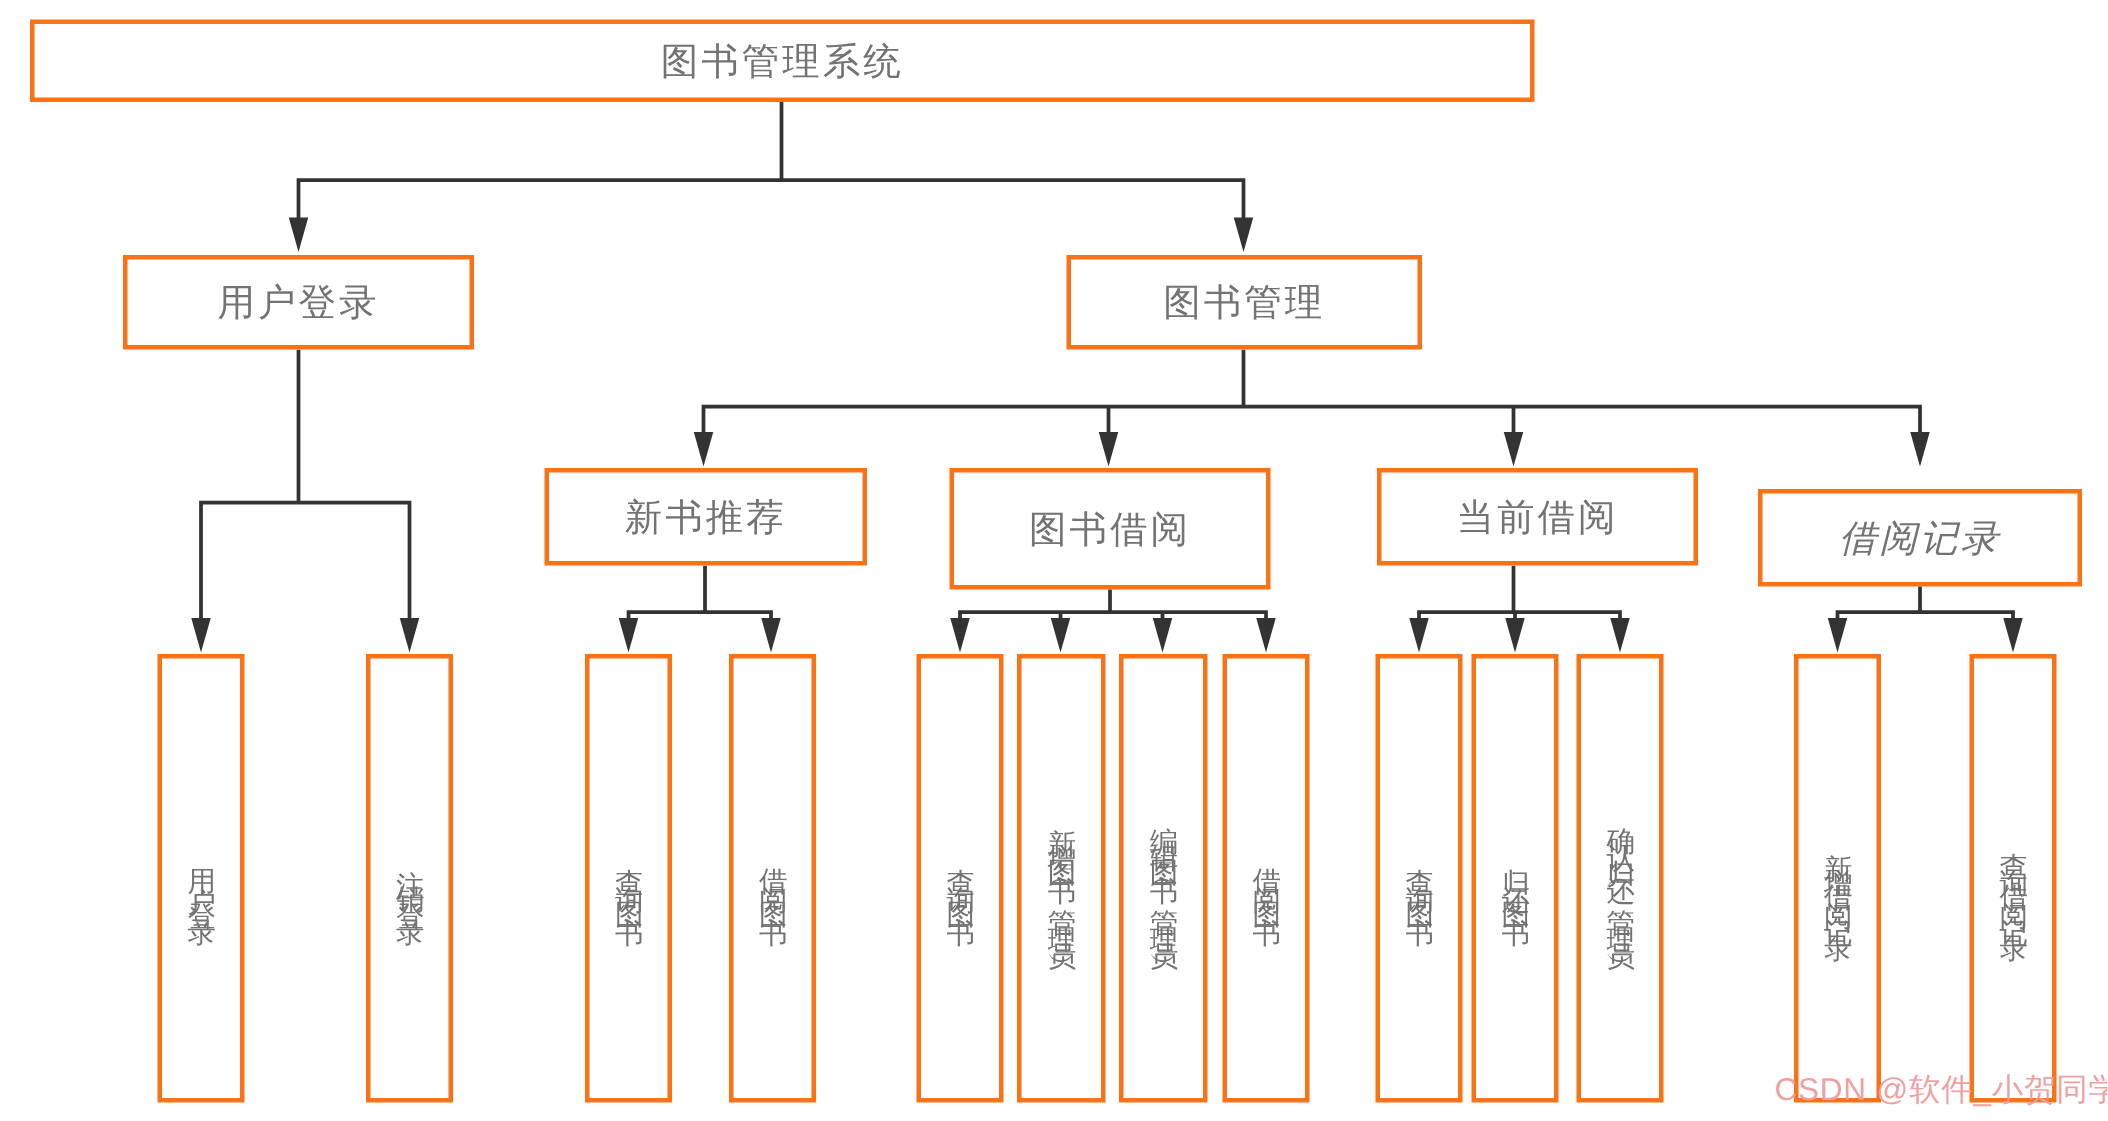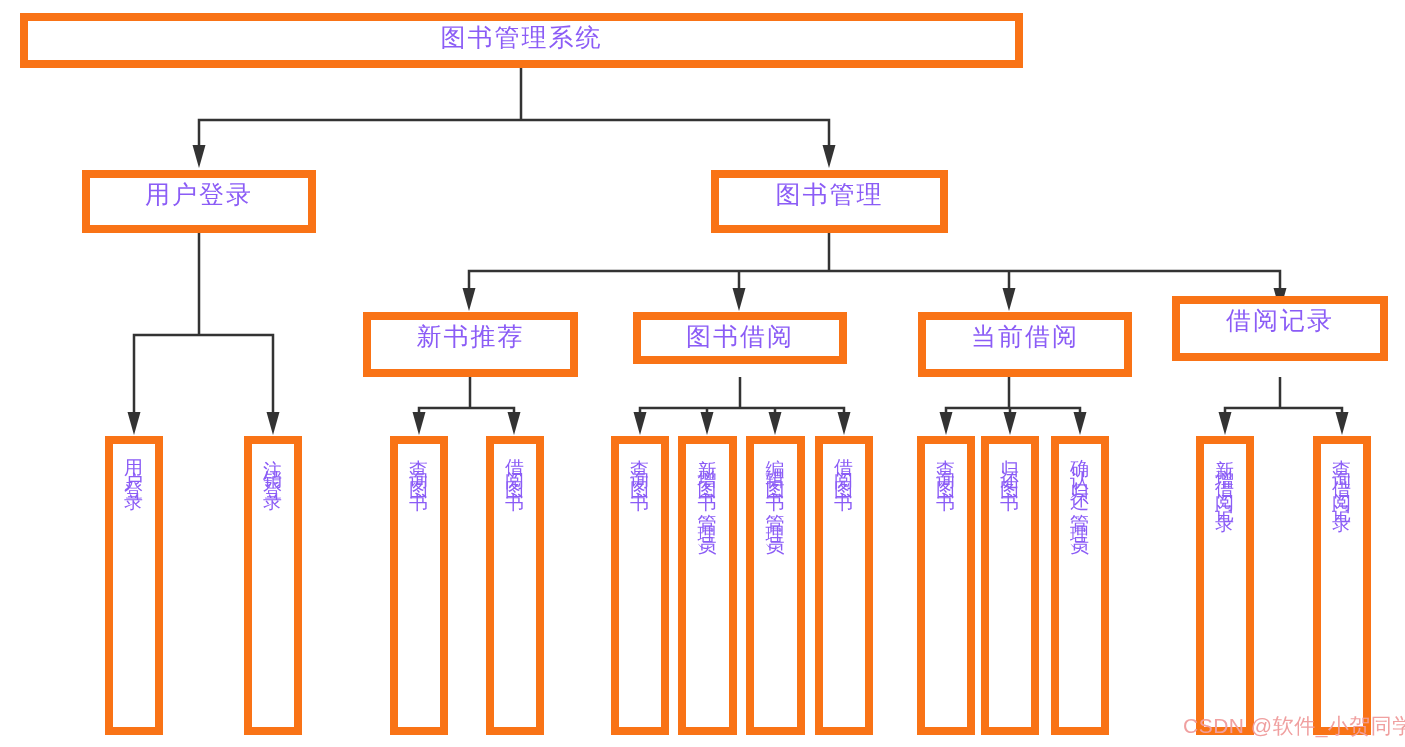--- a/index.html
+++ b/index.html
@@ -17,25 +17,26 @@
   }
   svg.wires {
     position: absolute;
     left: 0; top: 0;
     width: 1405px; height: 747px;
     z-index: 1;
   }
   .box {
     position: absolute;
     box-sizing: border-box;
-    border: 8px solid #f97316;
+    border: 3px solid #f97316;
     background: #ffffff;
     display: flex;
+    align-items: center;
     justify-content: center;
-    color: #8b5cf6;
+    color: #737373;
     z-index: 2;
   }
   .box.h span {
     font-size: 25px;
     letter-spacing: 2px;
     white-space: nowrap;
   }
   .box.v span {
     writing-mode: vertical-rl;
     text-orientation: mixed;
@@ -106,27 +107,27 @@
   <div class="box h" style="left:82px; top:170px; width:234px; height:63px;">
     <span>用户登录</span>
   </div>
   <div class="box h" style="left:363px; top:312px; width:215px; height:65px;">
     <span>新书推荐</span>
   </div>
 
   <div class="box h" style="left:711px; top:170px; width:237px; height:63px;">
     <span>图书管理</span>
   </div>
-  <div class="box h" style="left:633px; top:312px; width:214px; height:52px;">
+  <div class="box h" style="left:633px; top:312px; width:214px; height:81px;">
     <span>图书借阅</span>
   </div>
   <div class="box h" style="left:902px; top:312px; width:214px; height:65px;margin-left:16px;">
     <span>当前借阅</span>
   </div>
-  <div class="box h" style="left:1172px; top:296px; width:216px; height:65px;">
+  <div class="box h" style="left:1172px; top:326px; width:216px; height:65px;font-style:italic;">
     <span>借阅记录</span>
   </div>
 
   <div class="box v" style="left:105px; top:436px; width:58px; height:299px;">
     <span>用户登录</span>
   </div>
   <div class="box v" style="left:244px; top:436px; width:58px; height:299px;">
     <span>注销登录</span>
   </div>
 

